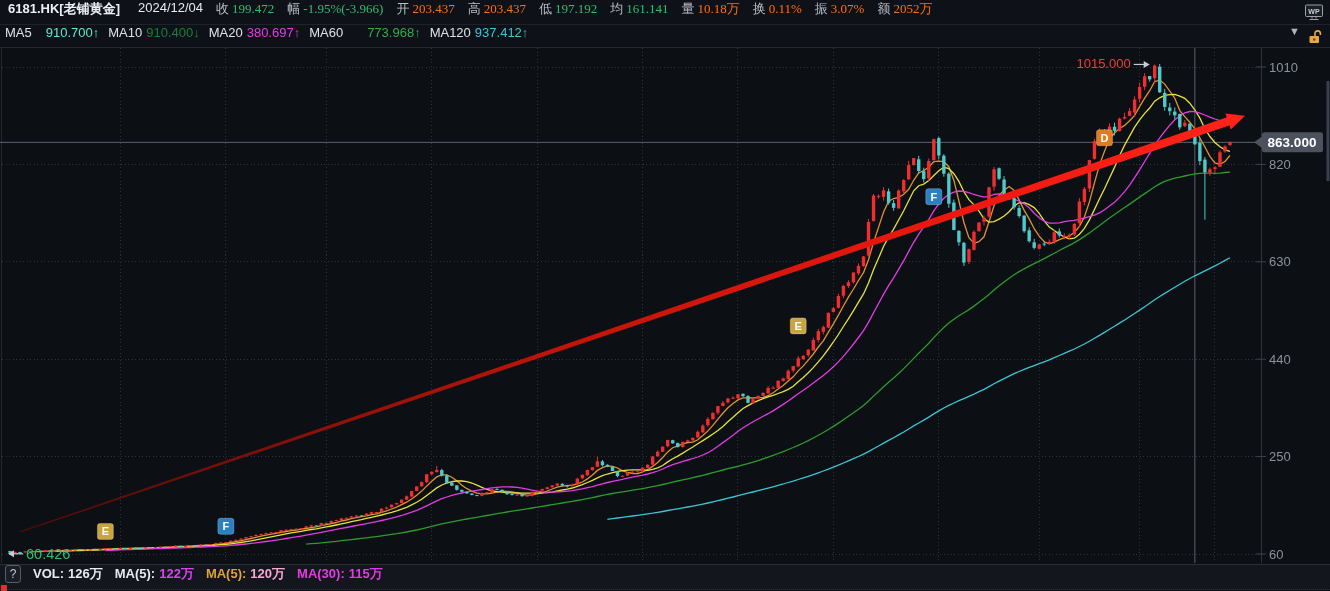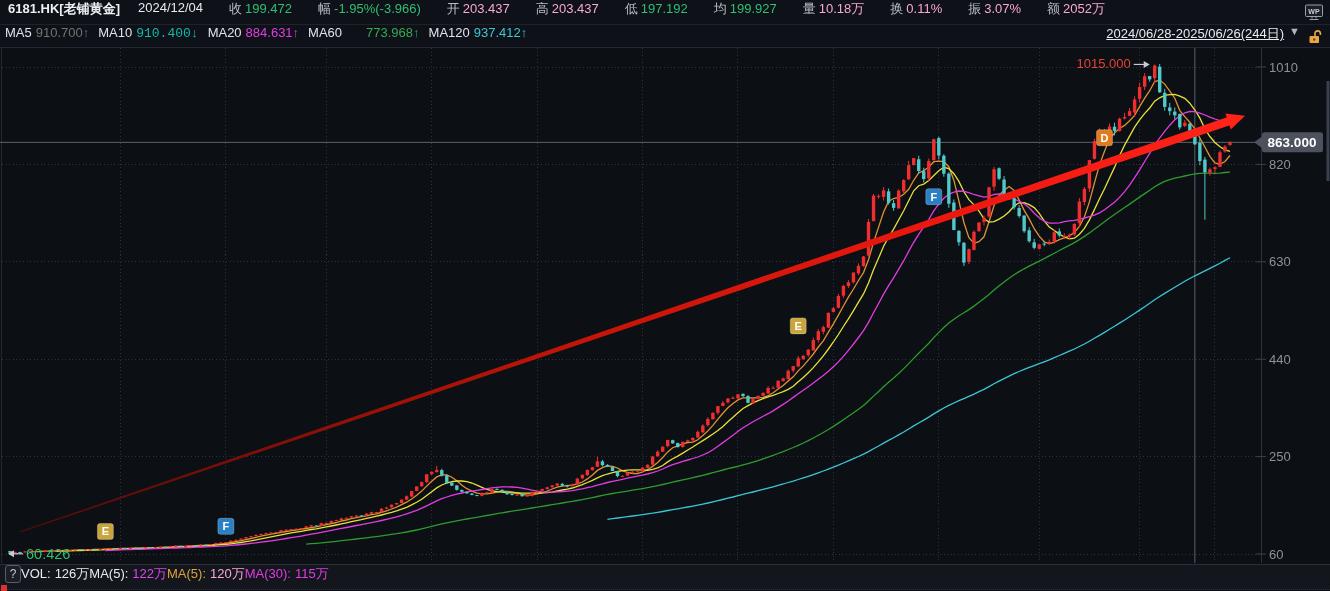--- a/index.html
+++ b/index.html
@@ -3,77 +3,76 @@
 <meta charset="utf-8">
 <style>
   html,body{margin:0;padding:0;background:#0c0f14;}
   .app{position:relative;width:1330px;height:591px;background:#0c0f14;overflow:hidden;
        font-family:"Liberation Sans","DejaVu Sans",sans-serif;font-size:13px;color:#e7eaef;}
   .bar{display:flex;white-space:nowrap;}
   .top{height:24px;border-bottom:1px solid #1d222b;background:#0e1117;}
   .mabar{height:22px;border-bottom:1px solid #232833;background:#0e1117;}
   .sym{margin-left:8px;font-weight:600;color:#eceff4;}
   .date{margin-left:18px;color:#e7eaef;}
-  .hf{margin-left:26px;}
+  .hf{margin-left:13px;font-family:Liberation Serif, serif;}
   .hf .lab{color:#b9bec7;margin-right:3px;}
   .tone-down{color:#2fbf71;}
-  .tone-flat{color:#f9a8d4;}
+  .tone-flat{color:#f97316;}
   .spacer{flex:1;}
   .wp{margin-right:6px;display:inline-flex;align-items:center;}
   .mait{margin-left:9px;}
   .mait .lab{color:#dfe3e9;margin-right:4px;}
   .range{color:#e7eaef;text-decoration:underline;}
   .dd{color:#aeb4bd;font-size:11px;margin-left:5px;}
   .lock{margin:0 8px 0 8px;display:inline-flex;align-items:center;}
   #chart-svg{display:block;}
   svg text{font-family:"Liberation Sans","DejaVu Sans",sans-serif;}
   .volbar{height:24px;background:#13161d;border-top:1px solid #2a2f3a;border-bottom:1px dotted #2b303b;}
   .qbox{margin-left:5px;width:14px;height:16px;border:1px solid #565c68;border-radius:3px;
         color:#c3c8d1;font-size:12px;display:inline-flex;align-items:center;justify-content:center;background:#1a1e26;}
-  .vit{margin-left:0;}
+  .vit{margin-left:12px;font-weight:bold;}
   .vit .lab{margin-right:4px;}
   .sliver{height:3px;background:#0c0f14;}
   .redbar{position:absolute;left:1px;top:585px;width:6px;height:6px;background:#e03030;}
 </style>
 </head>
 <body>
 
 <div class="app">
 
   <div class="bar top">
     <span class="sym">6181.HK[老铺黄金]</span>
     <span class="date">2024/12/04</span>
     <span class="hf"><span class="lab">收</span><span class="val tone-down">199.472</span></span>
     <span class="hf"><span class="lab">幅</span><span class="val tone-down">-1.95%(-3.966)</span></span>
     <span class="hf"><span class="lab">开</span><span class="val tone-flat">203.437</span></span>
     <span class="hf"><span class="lab">高</span><span class="val tone-flat">203.437</span></span>
     <span class="hf"><span class="lab">低</span><span class="val tone-down">197.192</span></span>
-    <span class="hf"><span class="lab">均</span><span class="val tone-down">199.927</span></span>
+    <span class="hf"><span class="lab">均</span><span class="val tone-down">161.141</span></span>
     <span class="hf"><span class="lab">量</span><span class="val tone-flat">10.18万</span></span>
     <span class="hf"><span class="lab">换</span><span class="val tone-flat">0.11%</span></span>
     <span class="hf"><span class="lab">振</span><span class="val tone-flat">3.07%</span></span>
     <span class="hf"><span class="lab">额</span><span class="val tone-flat">2052万</span></span>
     <span class="spacer"></span>
     <span class="wp">
       <svg width="20" height="17" viewBox="0 0 20 17">
         <rect x="1.5" y="1" width="17" height="11.5" rx="1" fill="#1a1e26" stroke="#9aa0a8"></rect>
         <text x="10" y="9.6" font-size="7" font-weight="bold" fill="#c8ccd4" text-anchor="middle">WP</text>
         <path d="M8 12.5 L8 14.5 M12 12.5 L12 14.5 M5.5 15.5 L14.5 15.5" stroke="#9aa0a8" fill="none"></path>
       </svg>
     </span>
   </div>
 
   <div class="bar mabar">
-    <span class="mait" style="margin-left:5px;"><span class="lab">MA5</span><span style="color: #737373;">910.700↑</span></span>
-    <span class="mait"><span class="lab">MA10</span><span style="color: #14b8a6; font-family: Liberation Mono, monospace;">910.400↓</span></span>
-    <span class="mait"><span class="lab">MA20</span><span style="color: rgb(226, 60, 226);">884.631↑</span></span>
+    <span class="mait" style="margin-left:5px;"><span class="lab">MA5</span><span style="color: #5eead4; margin-left: 10px;">910.700↑</span></span>
+    <span class="mait"><span class="lab">MA10</span><span style="color: #15803d;">910.400↓</span></span>
+    <span class="mait"><span class="lab">MA20</span><span style="color: rgb(226, 60, 226);">380.697↑</span></span>
     <span class="mait"><span class="lab">MA60</span><span style="color: rgb(51, 171, 79); margin-left: 20px;">773.968↑</span></span>
     <span class="mait"><span class="lab">MA120</span><span style="color: rgb(60, 198, 212);">937.412↑</span></span>
     <span class="spacer"></span>
-    <span class="range">2024/06/28-2025/06/26(244日)</span>
     <span class="dd">▼</span>
     <span class="lock">
       <svg width="14" height="15" viewBox="0 0 14 15">
         <path d="M7 7 V4.6 a2.7 2.7 0 0 1 5.4 0 V6" stroke="#eba73f" stroke-width="1.6" fill="none"></path>
         <rect x="1.5" y="7" width="9.5" height="7" rx="1" fill="#eba73f"></rect>
         <circle cx="6.2" cy="10.5" r="1.2" fill="#6b4a10"></circle>
       </svg>
     </span>
   </div>
 

